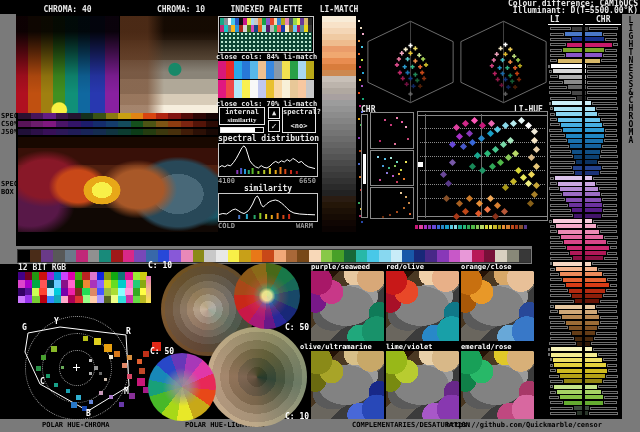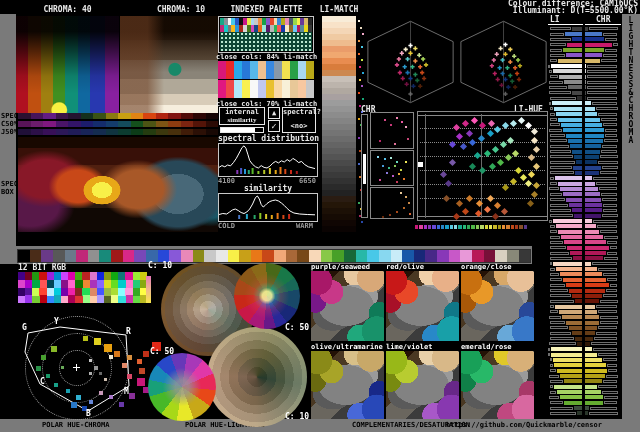--- a/index.html
+++ b/index.html
@@ -1587,21 +1587,21 @@
       <div style="left:0;top:3px;width:7px;height:1px;"></div>
     </div>
   </div>
 
   <span class="t7" style="left:311px;top:264px;color:#fff;">purple/seaweed</span>
   <span class="t7" style="left:386px;top:264px;color:#fff;">red/olive</span>
   <span class="t7" style="left:461px;top:264px;color:#fff;">orange/close</span>
   <div class="comp" style="left: 311px; top: 271px; --a1: #a81868; --a2: #c83888; --a3: #781888; --b1: #18926a; --b2: #20a87c; --b3: #0f7a58; --t1: #d8a878; --t2: #e8c8a0;"></div>
   <div class="comp" style="left: 386px; top: 271px; --a1: #c81818; --a2: #e84828; --a3: #a81028; --b1: #18a0a8; --b2: #2888c8; --b3: #107888; --t1: #e8b088; --t2: #f0d0a8;"></div>
   <div class="comp" style="left: 461px; top: 271px; --a1: #c87010; --a2: #e89828; --a3: #a85808; --b1: #3878c8; --b2: #68a8d8; --b3: #284898; --t1: #e8c098; --t2: #d8a868;"></div>
-  <span class="t7" style="left:311px;top:344px;color:#fff;">olive/ultramarine</span>
+  <span class="t7" style="left:300px;top:344px;color:#fff;">olive/ultramarine</span>
   <span class="t7" style="left:386px;top:344px;color:#fff;">lime/violet</span>
   <span class="t7" style="left:461px;top:344px;color:#fff;">emerald/rose</span>
   <div class="comp" style="left: 311px; top: 351px; height: 68px; --a1: #8a8a18; --a2: #a8a428; --a3: #6a6a10; --b1: #2848b8; --b2: #4868d8; --b3: #182888; --t1: #c8a868; --t2: #d8c088;"></div>
   <div class="comp" style="left: 386px; top: 351px; height: 68px; --a1: #98b818; --a2: #b8cc30; --a3: #788a10; --b1: #8838b0; --b2: #a858c8; --b3: #682888; --t1: #d8b888; --t2: #e8d0a8;"></div>
   <div class="comp" style="left: 461px; top: 351px; height: 68px; --a1: #18a058; --a2: #28b868; --a3: #108048; --b1: #d868a0; --b2: #c04880; --b3: #a83868; --t1: #d8b078; --t2: #e0c828;"></div>
 
   <span class="t7" style="left:42px;top:422px;">POLAR HUE-CHROMA</span>
   <span class="t7" style="left:185px;top:422px;">POLAR HUE-LIGHTNESS</span>
   <span class="t7" style="left:352px;top:422px;">COMPLEMENTARIES/DESATURATION</span>
   <span class="t7" style="left:446px;top:422px;">https://github.com/Quickmarble/censor</span>

